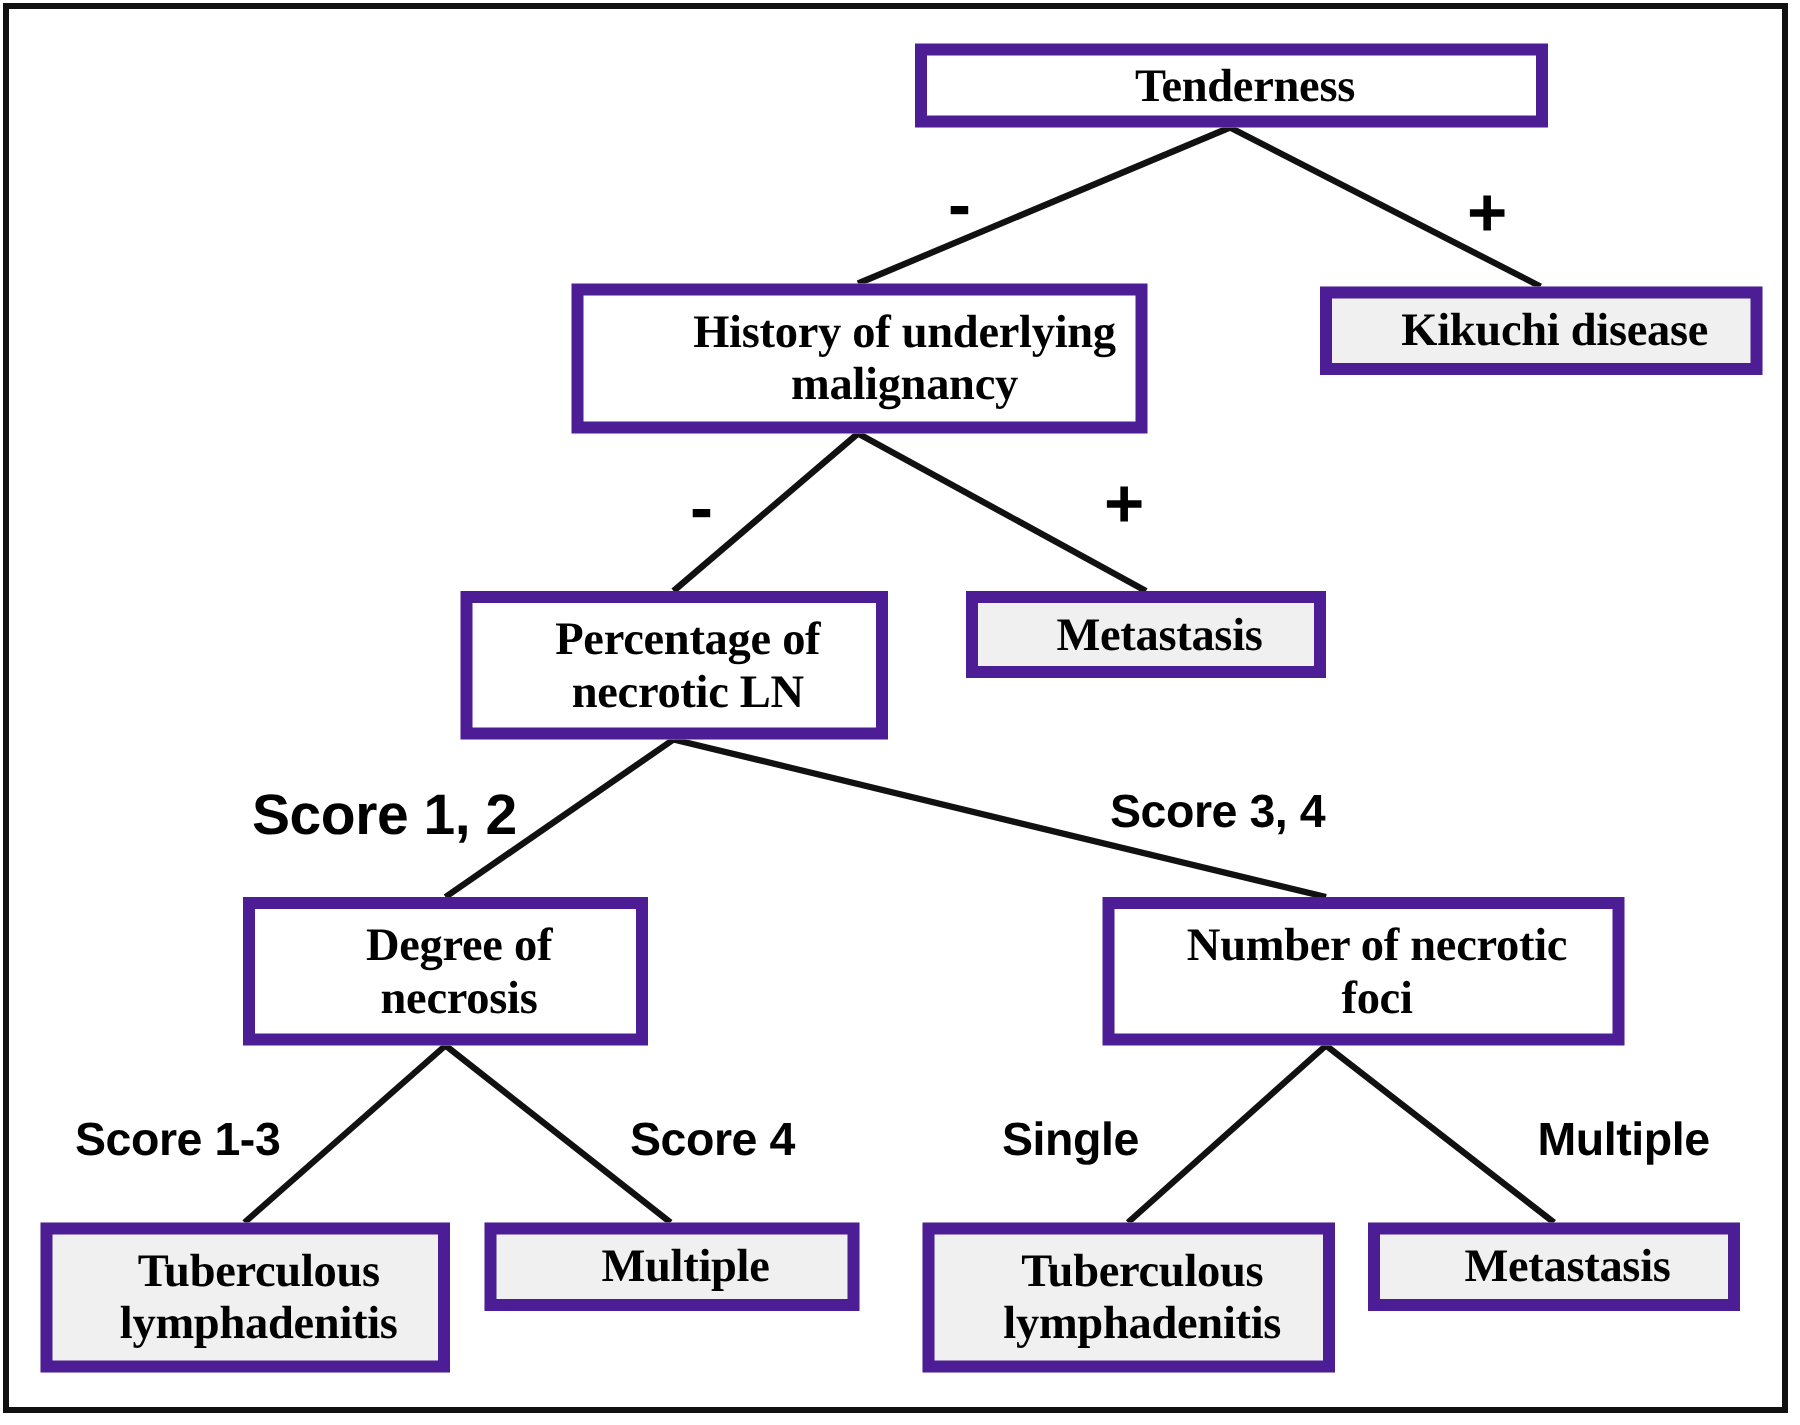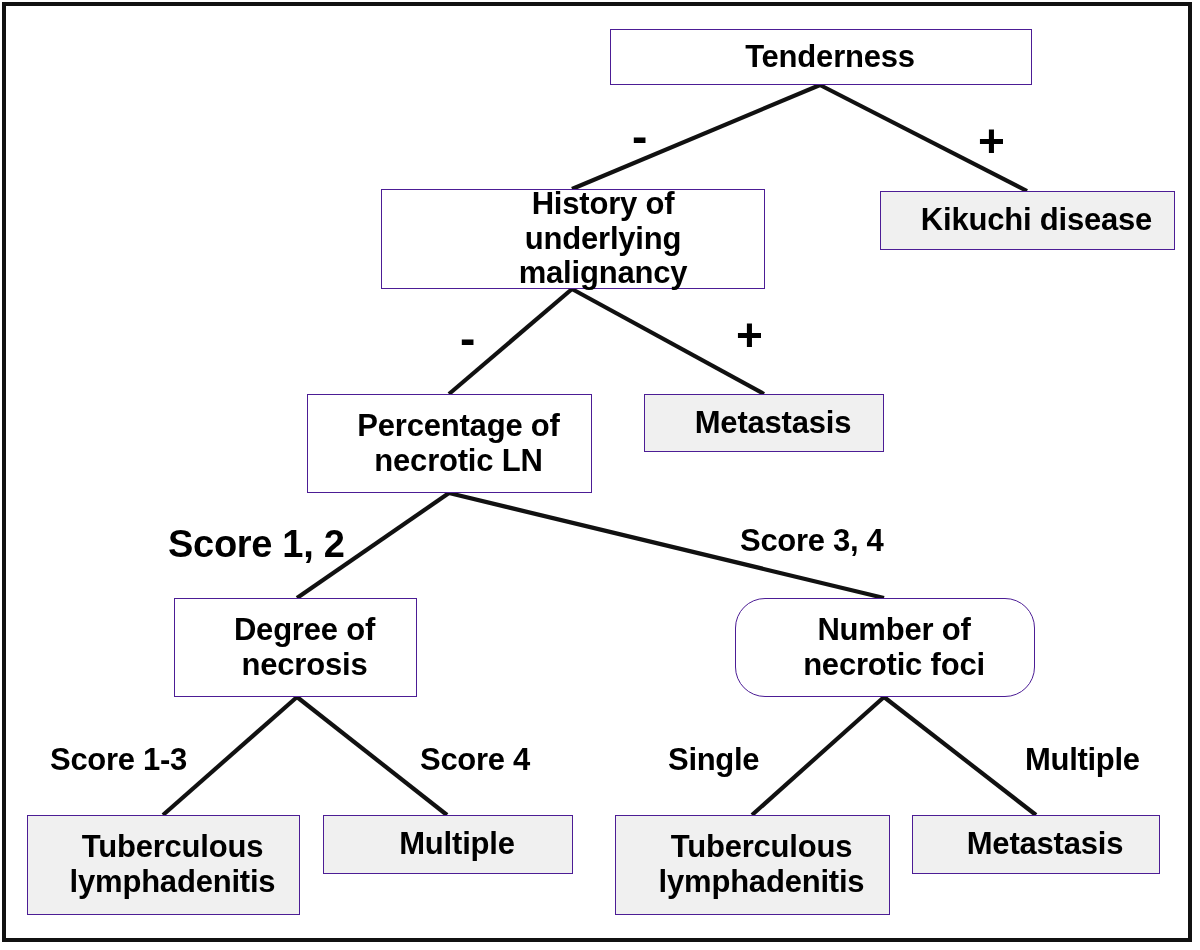--- a/index.html
+++ b/index.html
@@ -37,26 +37,26 @@
   }
   .edge-line {
     stroke: #111111;
     stroke-width: 4.2;
     stroke-linecap: butt;
     fill: none;
   }
   .node-box {
     position: absolute;
     box-sizing: border-box;
-    border: 1px solid #4c1d95;
+    border: 8px solid #4c1d95;
     display: flex;
     align-items: center;
     justify-content: center;
     text-align: center;
-    font-family: Liberation Sans, sans-serif;
+    font-family: Liberation Serif, serif;
     font-weight: bold;
     color: #000000;
     line-height: 1.12;
     letter-spacing: -0.2px;
     user-select: none;
     padding-left: 18px;
   }
   .node-internal { background: #ffffff; }
   .node-leaf { background: #f0f0f0; }
   .edge-label {
@@ -101,24 +101,24 @@
       </div>
       <div class="node-box node-leaf" style="left: 880px; top: 191px; width: 295px; height: 59px; font-size: 31px;">
         <span style="padding: 0px 10px;">Kikuchi disease</span>
       </div>
       <div class="node-box node-internal" style="left: 307px; top: 394px; width: 285px; height: 99px; font-size: 31px;">
         <span style="padding: 0px 10px;">Percentage of necrotic LN</span>
       </div>
       <div class="node-box node-leaf" style="left: 644px; top: 394px; width: 240px; height: 58px; font-size: 31px;">
         <span style="padding: 0px 10px;">Metastasis</span>
       </div>
-      <div class="node-box node-internal" style="left: 174px; top: 598px; width: 243px; height: 99px; font-size: 31px;">
+      <div class="node-box node-internal" style="left: 162px; top: 598px; width: 270px; height: 99px; font-size: 31px;">
         <span style="padding: 0px 10px;">Degree of necrosis</span>
       </div>
-      <div class="node-box node-internal" style="left: 735px; top: 598px; width: 300px; height: 99px; font-size: 31px; border-radius: 30px;">
+      <div class="node-box node-internal" style="left: 735px; top: 598px; width: 348px; height: 99px; font-size: 31px;">
         <span style="padding: 0px 10px;">Number of necrotic foci</span>
       </div>
       <div class="node-box node-leaf" style="left: 27px; top: 815px; width: 273px; height: 100px; font-size: 31px;">
         <span style="padding: 0px 10px;">Tuberculous lymphadenitis</span>
       </div>
       <div class="node-box node-leaf" style="left: 323px; top: 815px; width: 250px; height: 59px; font-size: 31px;">
         <span style="padding: 0px 10px;">Multiple</span>
       </div>
       <div class="node-box node-leaf" style="left: 615px; top: 815px; width: 275px; height: 100px; font-size: 31px;">
         <span style="padding: 0px 10px;">Tuberculous lymphadenitis</span>

